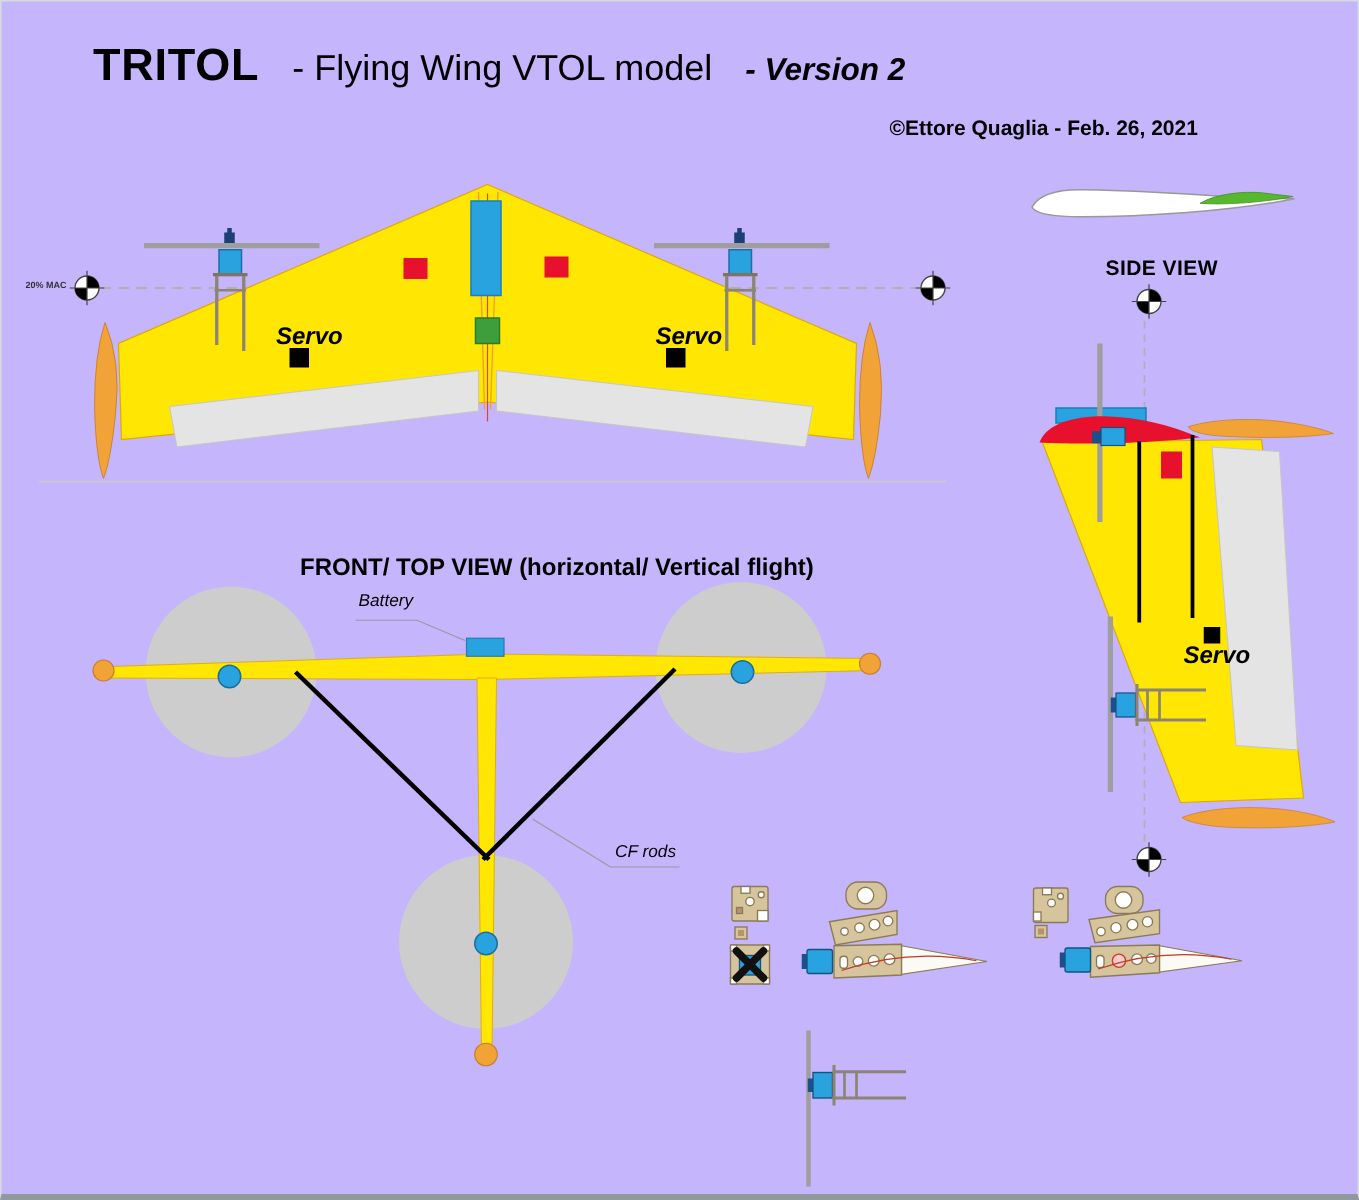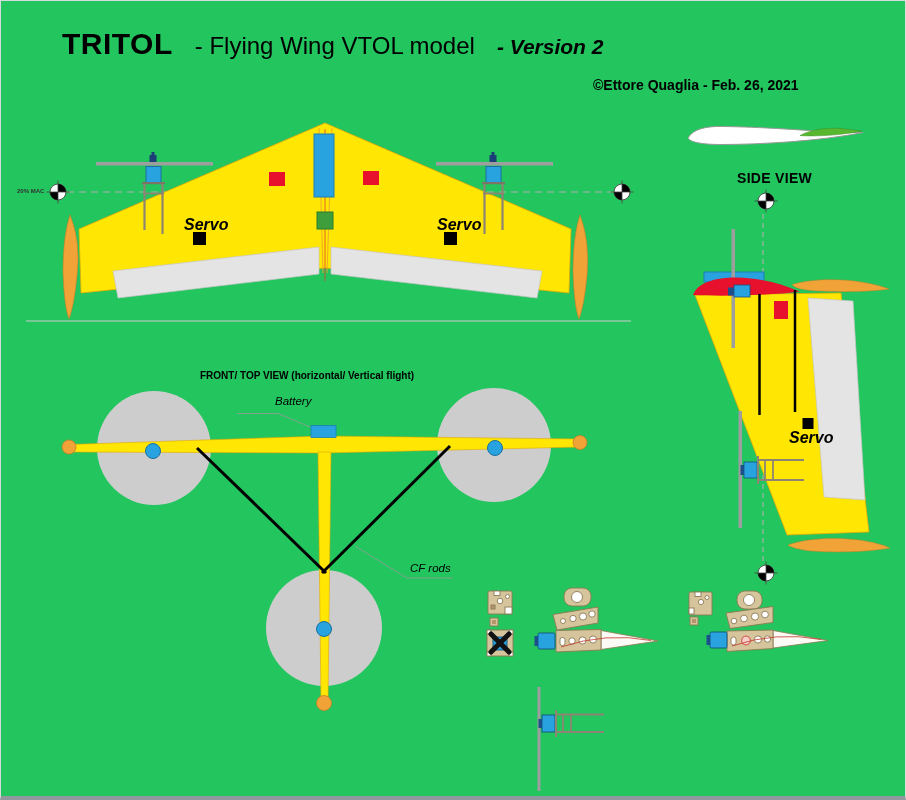--- a/index.html
+++ b/index.html
@@ -1,32 +1,32 @@
 <!DOCTYPE html>
 <html style="--wing-yellow: #FFE603; --winglet-orange: #F2A338; --motor-blue: #29A3DF; --green: #3E9E3C; --elevon-green: #57B830; --red: #E8112D; --prop-disk-gray: #CDCDCD; --elevon-gray: #E4E4E4; --plywood-tan: #D6C49C; --frame-brown: #8D8473; --prop-gray: #9E9E9E; --black: #000000;"><head>
 <meta charset="utf-8">
 <style>
   html,body{margin:0;padding:0;background:#fff;font-family:"Liberation Sans",sans-serif;}
-  .page{position:relative;width:906px;height:800px;background:#22c55e;box-sizing:border-box;
+  .page{position:relative;width:906px;height:800px;background:#c4b5fd;box-sizing:border-box;
         border:1px solid #d7dbdd;border-bottom:4px solid #90999e;overflow:hidden;}
   .gfx{position:absolute;left:0;top:0;width:906px;height:800px;}
   .lbl{position:absolute;color:#000;white-space:nowrap;line-height:1.05;}
   .titlebar{position:absolute;left:61px;top:26px;display:flex;align-items:baseline;gap:22px;}
   .t-main{font-size:30px;font-weight:800;letter-spacing:.5px;}
   .t-sub{font-size:24px;font-weight:400;}
   .t-ver{font-size:21px;font-weight:600;font-style:italic;}
   .copyright{left:592px;top:77px;font-size:14px;font-weight:700;}
   .side-title{left:736px;top:170px;font-size:14px;font-weight:700;letter-spacing:.3px;}
-  .front-title{left:199px;top:370px;font-size:10px;font-weight:700;}
+  .front-title{left:199px;top:370px;font-size:16px;font-weight:700;}
   .mac{left:16px;top:187px;font-size:6px;font-weight:600;color:#333;}
   .servo{font-size:16px;font-weight:600;font-style:italic;}
   .servo-left{left:183px;top:216px;}
   .servo-right{left:436px;top:216px;}
   .servo-side{left:788px;top:429px;}
-  .battery-lbl{left:238px;top:394px;font-size:11.5px;font-style:italic;margin-left:36px;}
+  .battery-lbl{left:238px;top:394px;font-size:11.5px;font-style:italic;}
   .cfrods-lbl{left:409px;top:561px;font-size:11.5px;font-style:italic;text-align:center;}
   
   .fy{fill:var(--wing-yellow);} .fo{fill:var(--winglet-orange);}
   .fb{fill:var(--motor-blue);}  .fg{fill:var(--green);}
   .feg{fill:var(--elevon-green);} .fr{fill:var(--red);}
   .fdisk{fill:var(--prop-disk-gray);} .fel{fill:var(--elevon-gray);}
   .ftan{fill:var(--plywood-tan);} .fprop{fill:var(--prop-gray);}
   .fblk{fill:var(--black);} .sframe{stroke:var(--frame-brown);}
 </style>
 </head>

